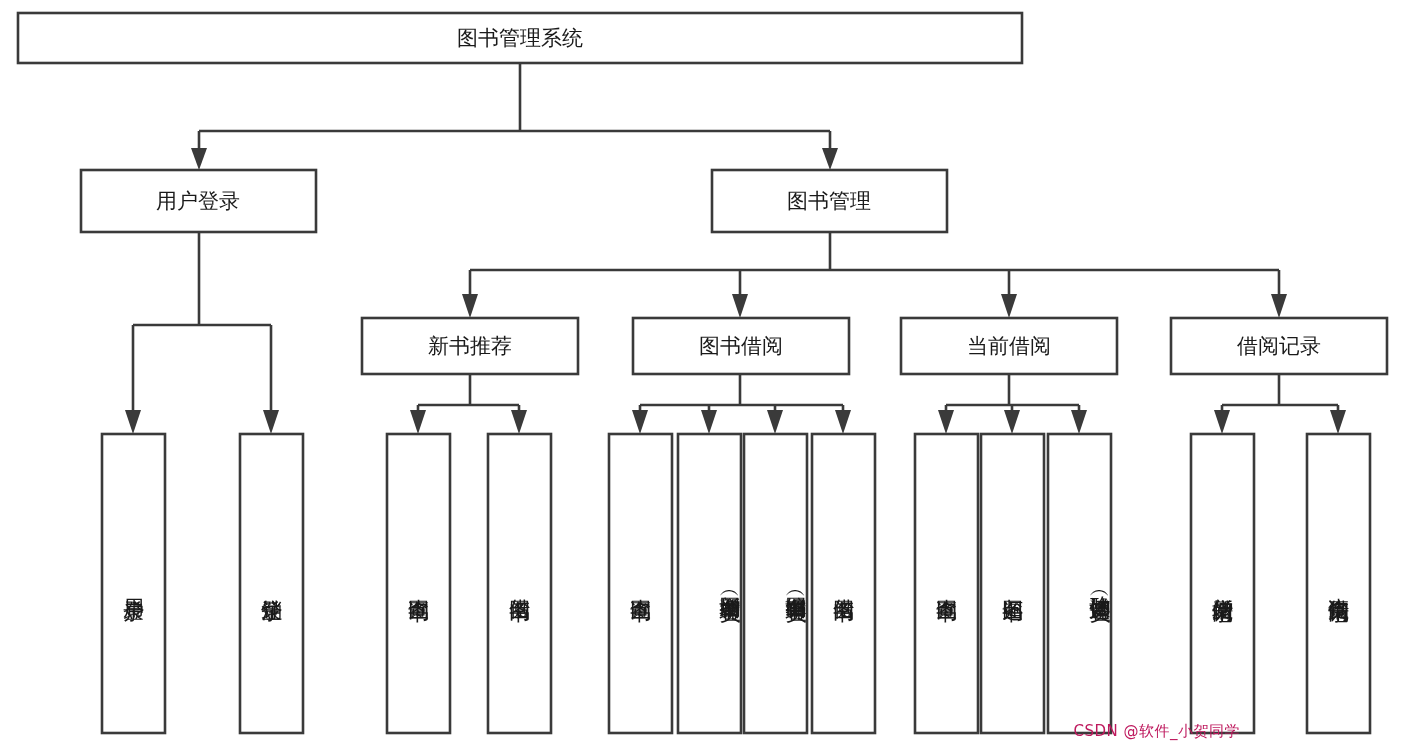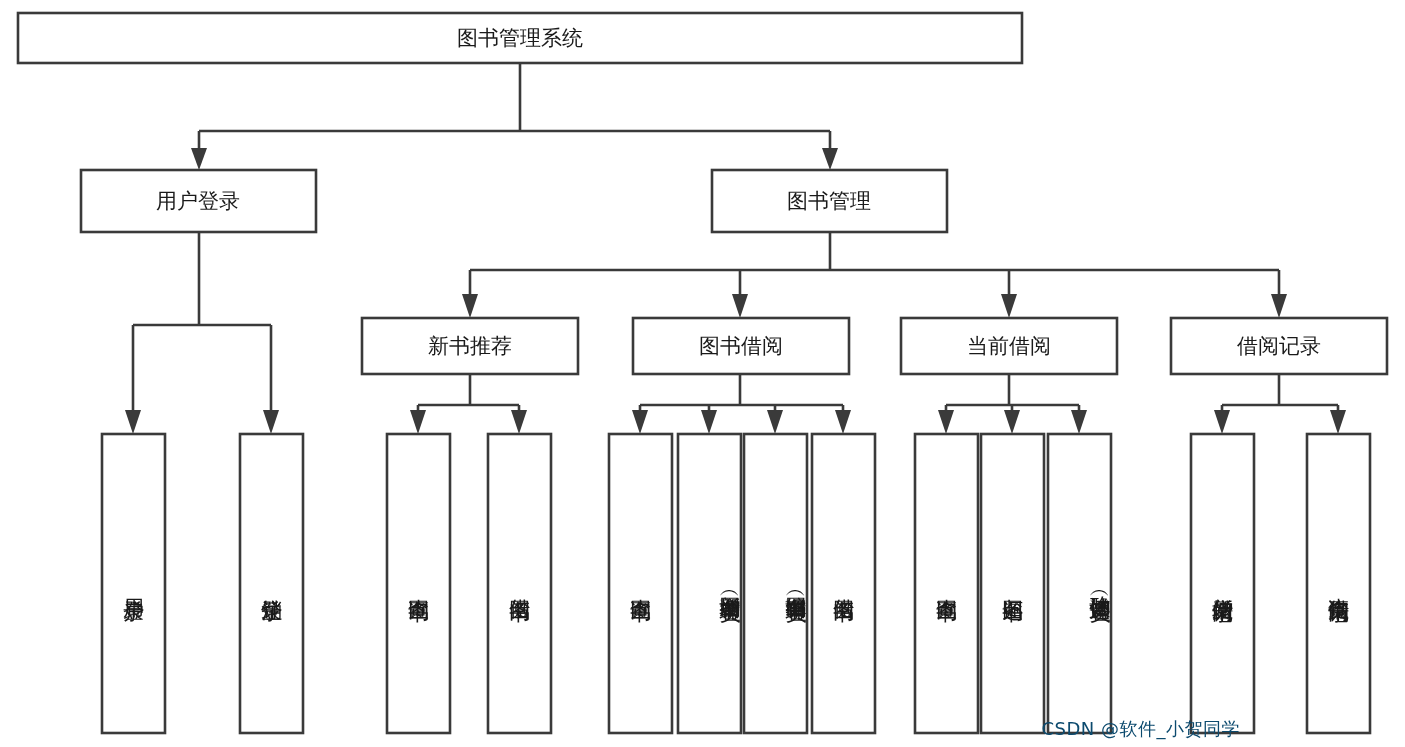--- a/index.html
+++ b/index.html
@@ -74,22 +74,22 @@
     letter-spacing: 1px;
     text-align: center;
     white-space: nowrap;
     pointer-events: none;
   }
   .watermark {
     position: absolute;
     right: 8px;
     bottom: 6px;
     font-family: "DejaVu Sans", "Liberation Sans", sans-serif;
-    font-size: 18px;
-    color: #0c4a6e;
+    font-size: 15px;
+    color: #be185d;
     white-space: nowrap;
     letter-spacing: 0.5px;
   }
 </style>
 </head>
 <body>
 
 <div id="diagram-root">
 
   <svg class="diagram-canvas" viewBox="0 0 1405 747">

